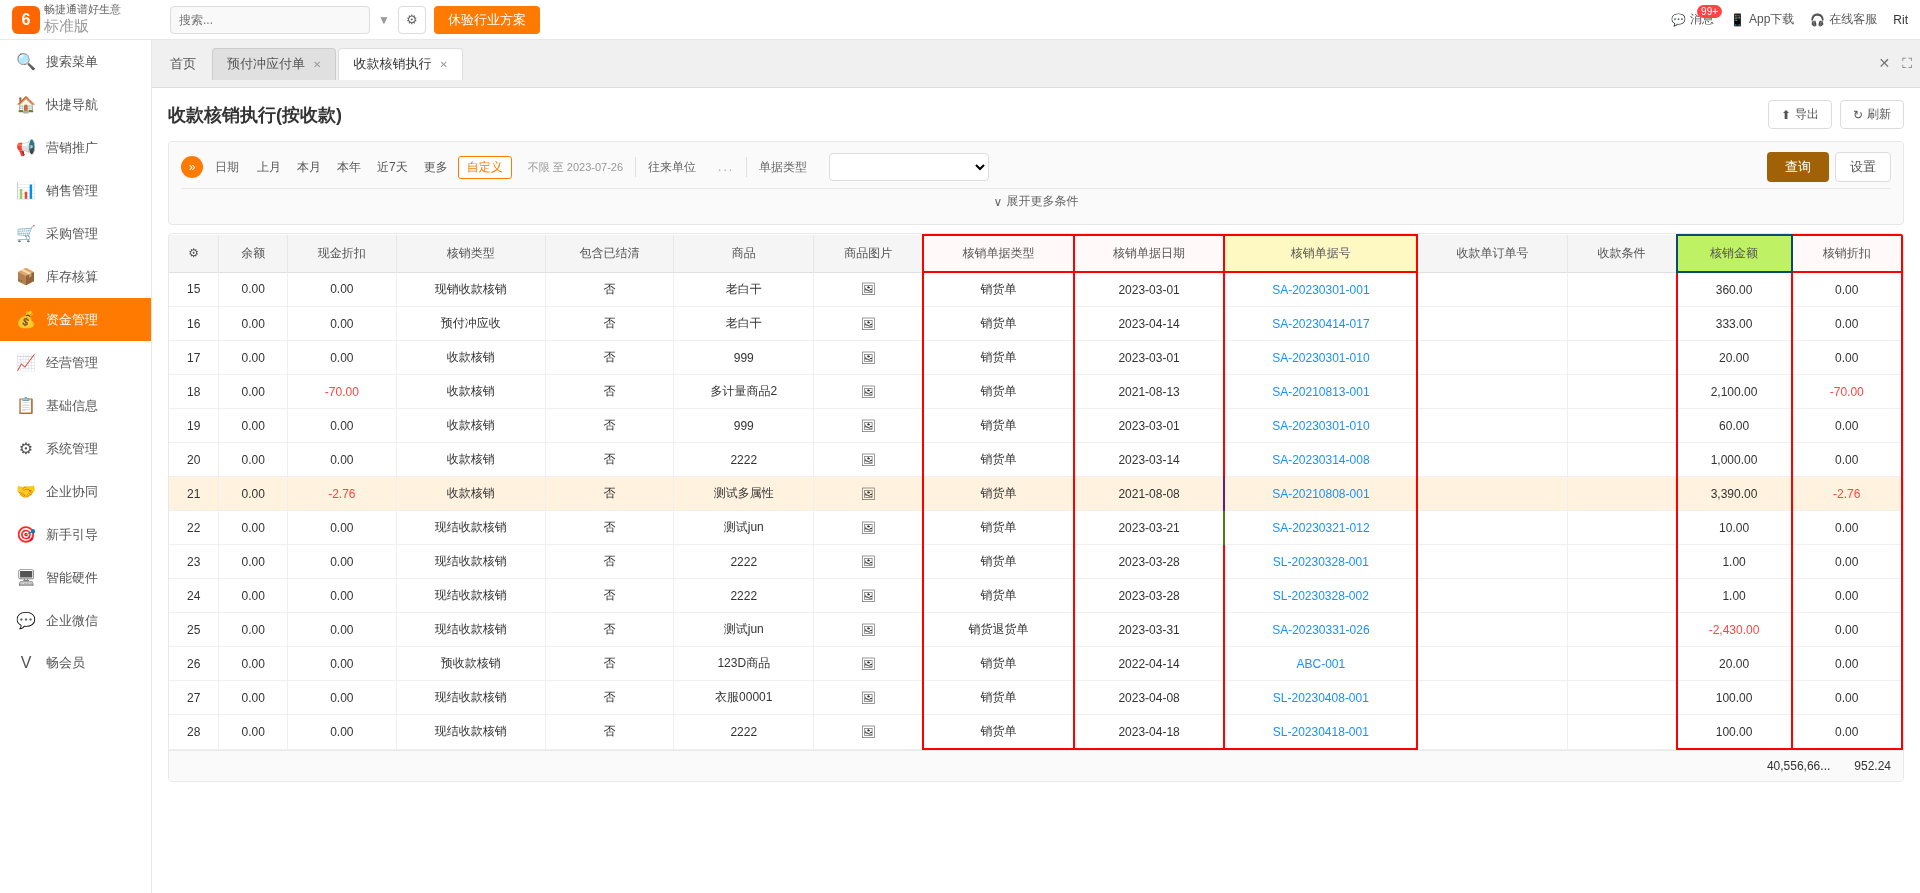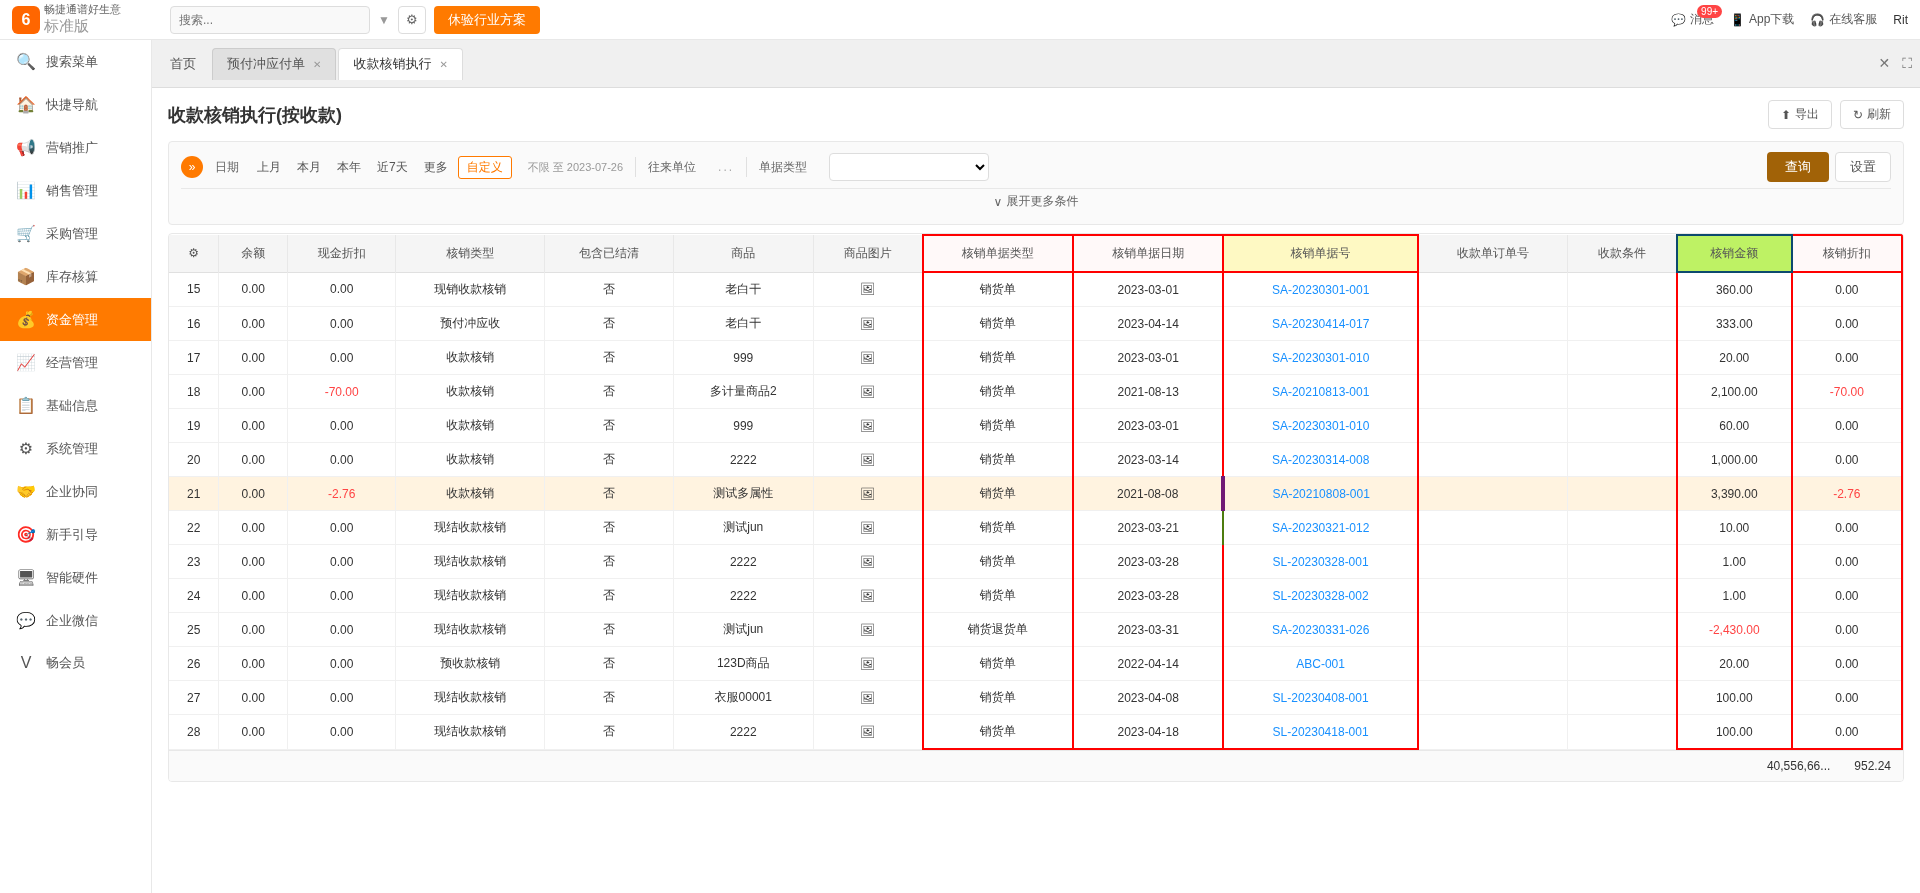--- a/index.html
+++ b/index.html
@@ -616,21 +616,21 @@
               </tr>
               <tr class="highlighted">
                 <td>21</td>
                 <td>0.00</td>
                 <td class="td-red">-2.76</td>
                 <td>收款核销</td>
                 <td>否</td>
                 <td>测试多属性</td>
                 <td>🖼</td>
                 <td style="border-left: 2px solid red; border-right: 2px solid red;">销货单</td>
-                <td style="border-left: 2px solid red; border-right: 4px solid #701a75;">2021-08-08</td>
+                <td style="border-left: 2px solid red; border-right: 2px solid #701a75;">2021-08-08</td>
                 <td class="td-link" style="border-left: 2px solid red; border-right: 2px solid red;">SA-20210808-001</td>
                 <td></td>
                 <td></td>
                 <td style="border-left: 2px solid red; border-right: 2px solid red;">3,390.00</td>
                 <td class="td-red" style="border-left: 2px solid red; border-right: 2px solid red;">-2.76</td>
               </tr>
               <tr>
                 <td>22</td>
                 <td>0.00</td>
                 <td>0.00</td>

